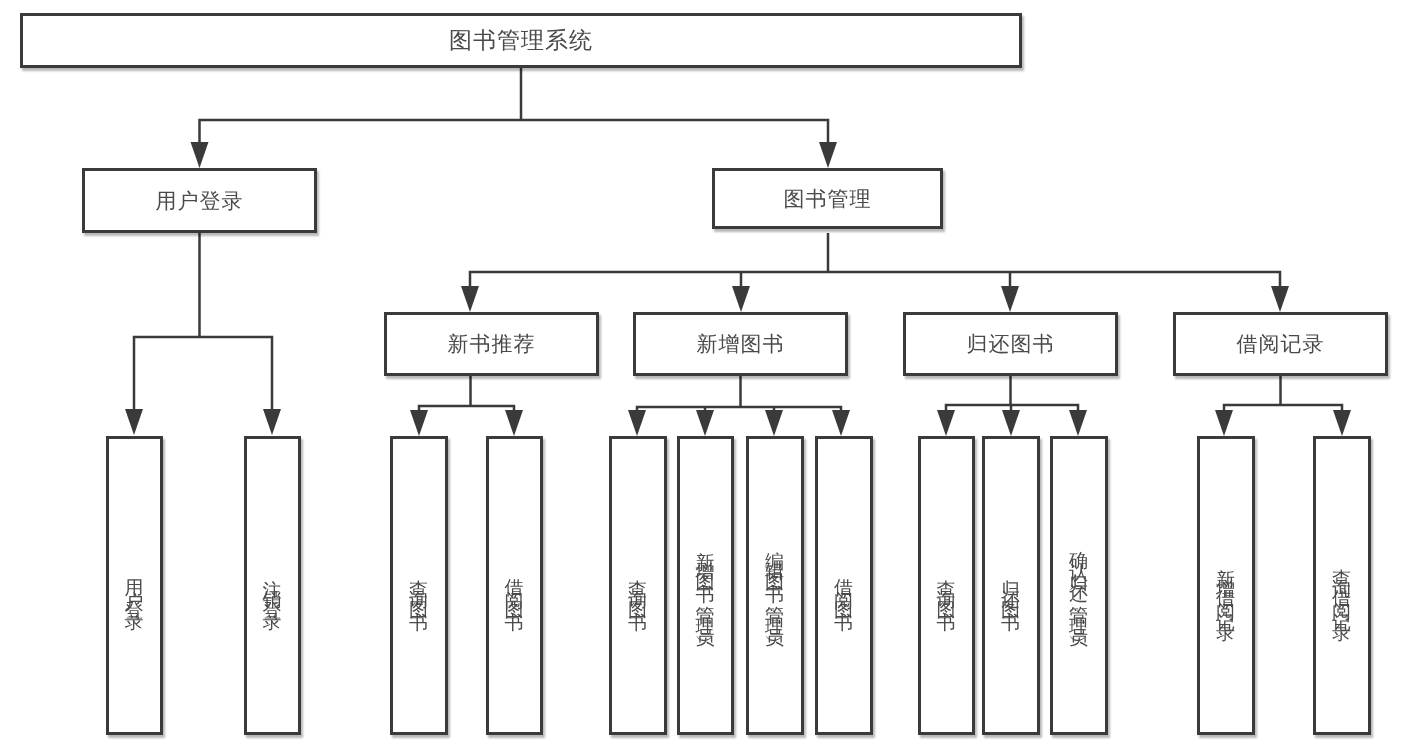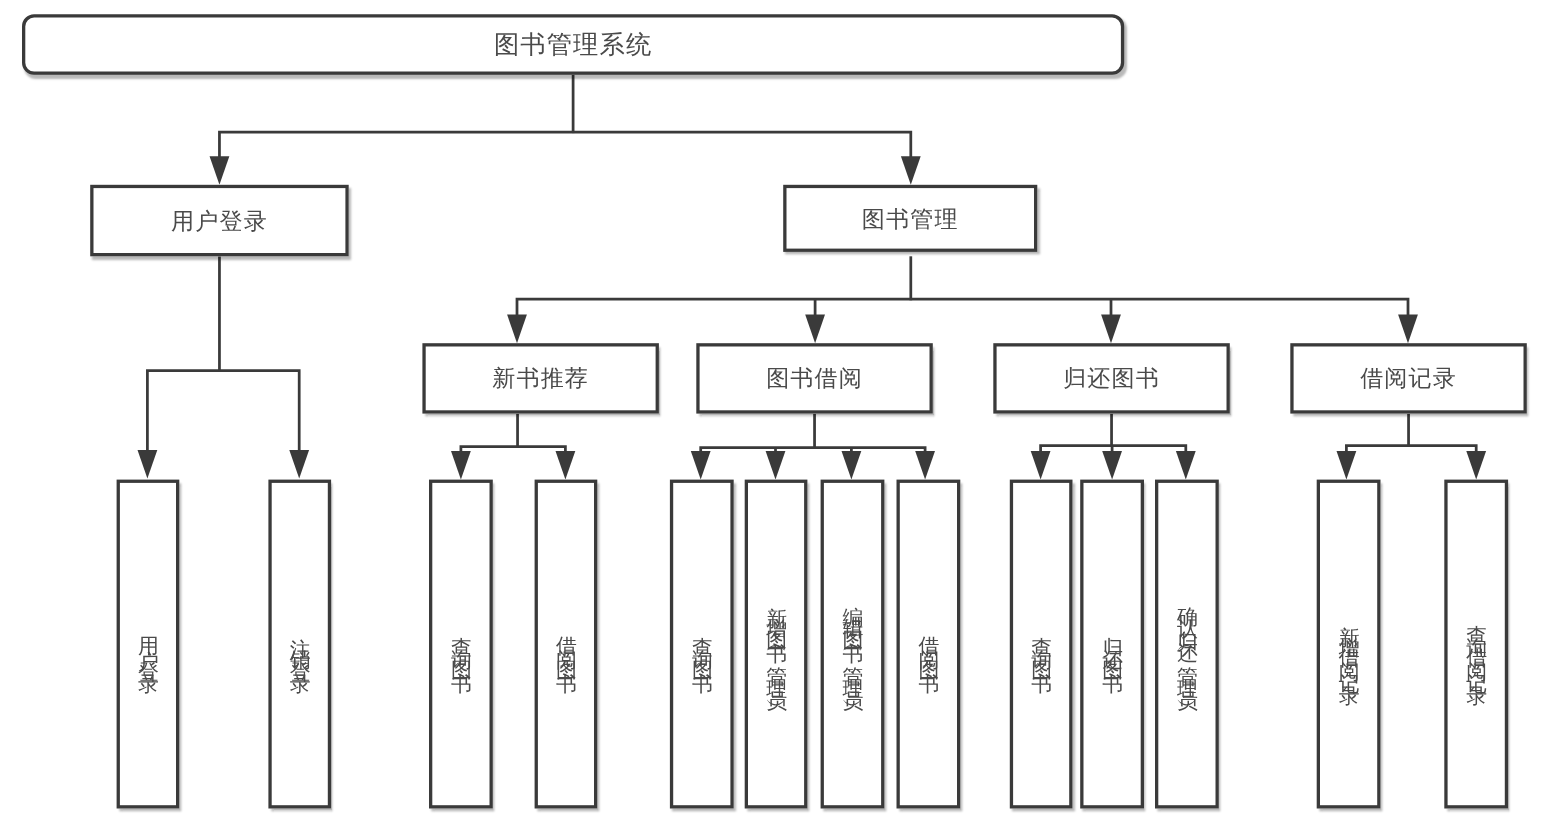--- a/index.html
+++ b/index.html
@@ -42,21 +42,21 @@
     background: #ffffff;
     border: 3px solid var(--line);
     box-shadow: 2px 3px 2px rgba(0,0,0,0.28);
     display: flex;
     align-items: center;
     justify-content: center;
     color: var(--text);
     z-index: 2;
   }
   .node { font-size: 21px; letter-spacing: 1px; }
-  .node.root { font-size: 23px; border-radius: 11px; }
+  .node.root { font-size: 23px; }
   .leaf span {
     writing-mode: vertical-rl;
     font-size: 19px;
     letter-spacing: 11px;
     line-height: 1;
     white-space: nowrap;
   }
   .watermark {
     position: absolute;
     left: 1186px;
@@ -133,21 +133,21 @@
     <span>用户登录</span>
   </div>
   <div class="node" style="left:712px;top:168px;width:231px;height:61px">
     <span>图书管理</span>
   </div>
 
   <div class="node" style="left:384px;top:312px;width:215px;height:64px">
     <span>新书推荐</span>
   </div>
   <div class="node" style="left:633px;top:312px;width:215px;height:64px">
-    <span>图书借阅</span>
+    <span>新增图书</span>
   </div>
   <div class="node" style="left:903px;top:312px;width:215px;height:64px">
     <span>归还图书</span>
   </div>
   <div class="node" style="left:1173px;top:312px;width:215px;height:64px">
     <span>借阅记录</span>
   </div>
 
   <div class="leaf" style="left:106px;top:436px;width:57px;height:299px">
     <span>用户登录</span>

